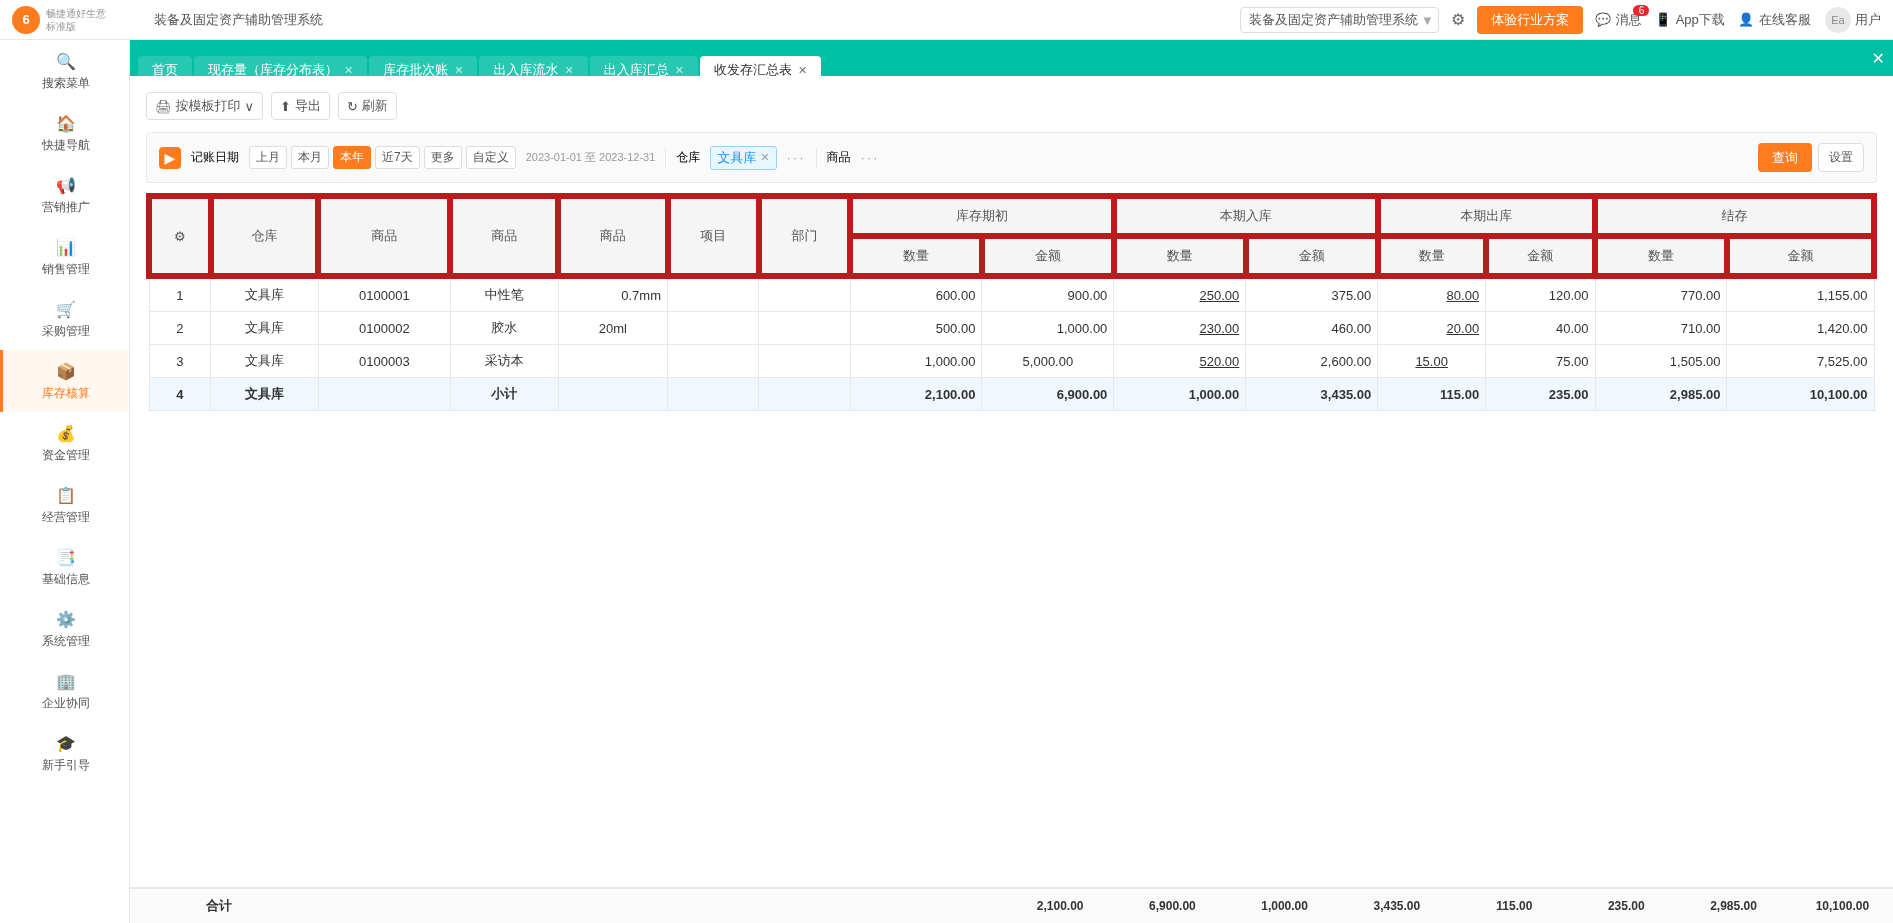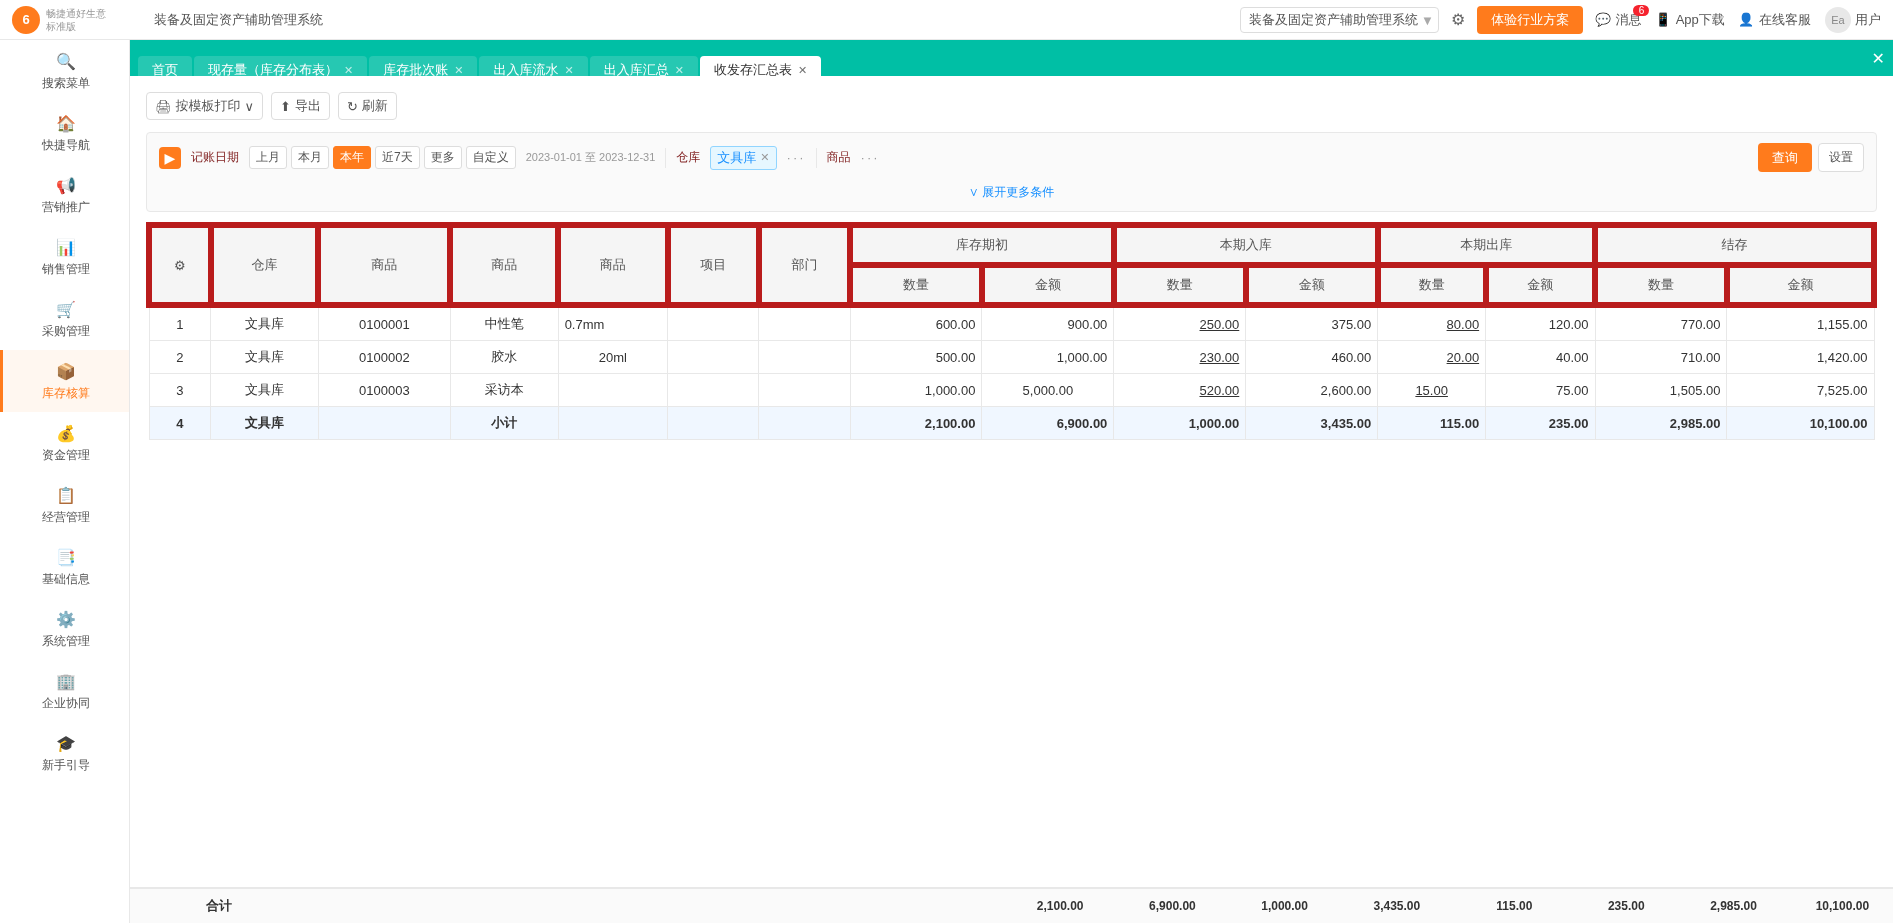--- a/index.html
+++ b/index.html
@@ -38,21 +38,21 @@
     .tab.active { background: #fff; color: #333; }
     .tab-close { font-size: 11px; opacity: 0.7; }
     .tab-bar-close { margin-left: auto; color: #fff; cursor: pointer; font-size: 16px; }
 
     
     .page-content { flex: 1; background: #fff; overflow: auto; padding: 16px; }
 
     
     .page-title { font-size: 15px; font-weight: bold; color: #333; margin-bottom: 14px; }
     .filter-expand-btn { background: #ff7b1c; color: #fff; border: none; width: 22px; height: 22px; border-radius: 4px; cursor: pointer; font-size: 14px; display: flex; align-items: center; justify-content: center; }
-    .filter-label { color: #7f1d1d; font-size: 12px; white-space: nowrap; }
+    .filter-label { color: #000000; font-size: 12px; white-space: nowrap; }
     .date-filter-group { display: flex; align-items: center; gap: 4px; }
     .date-btn { padding: 2px 6px; border: 1px solid #ddd; border-radius: 3px; cursor: pointer; font-size: 12px; color: #555; background: #fff; }
     .date-btn.active { background: #ff7b1c; color: #fff; border-color: #ff7b1c; }
     .date-range { font-size: 11px; color: #999; }
     .warehouse-tag { background: #e6f7ff; border: 1px solid #91d5ff; border-radius: 3px; padding: 2px 6px; font-size: 12px; color: #1890ff; display: flex; align-items: center; gap: 4px; }
     .tag-close { cursor: pointer; color: #999; font-size: 11px; }
     .filter-dots { color: #999; cursor: pointer; letter-spacing: 2px; }
     .expand-more { display: flex; align-items: center; gap: 4px; color: #1890ff; cursor: pointer; font-size: 12px; margin: 4px auto 0; }
     .query-btn { background: #ff7b1c; color: #fff; border: none; border-radius: 4px; padding: 5px 14px; font-size: 13px; cursor: pointer; }
     .settings-btn { background: #fff; color: #555; border: 1px solid #ddd; border-radius: 4px; padding: 5px 10px; font-size: 12px; cursor: pointer; }
@@ -233,23 +233,20 @@
             <span class="tag-close">✕</span>
           </div>
           <span class="filter-dots">···</span>
           <div style="width:1px;height:20px;background:#e8e8e8;"></div>
           <span class="filter-label">商品</span>
           <span class="filter-dots">···</span>
           <div style="margin-left:auto;display:flex;gap:6px;">
             <button class="query-btn">查询</button>
             <button class="settings-btn">设置</button>
           </div>
-        </div>
-        <div style="display:flex;justify-content:center;margin-top:8px;">
-          <div class="expand-more">∨ 展开更多条件</div>
         </div>
       </div>
 
       <table class="data-table">
         <thead>
           <tr>
             <th rowspan="2" class="gear-col">⚙</th>
             <th rowspan="2">仓库</th>
             <th rowspan="2">商品</th>
             <th rowspan="2">商品</th>
@@ -271,21 +268,21 @@
             <th>数量</th>
             <th>金额</th>
           </tr>
         </thead>
         <tbody id="table-body">
         <tr>
               <td style="text-align: center;">1</td>
               <td style="text-align: center;">文具库</td>
               <td style="text-align: center;">0100001</td>
               <td style="text-align: center;">中性笔</td>
-              <td style="text-align: left;">0.7mm</td>
+              <td style="text-align: right;">0.7mm</td>
               <td style="text-align: center;"></td>
               <td style="text-align: center;"></td>
               <td style="text-align: right;">600.00</td>
               <td style="text-align: right;">900.00</td>
               <td style="text-align: right;"><span style="text-decoration: underline; cursor: pointer;">250.00</span></td>
               <td style="text-align: right;">375.00</td>
               <td style="text-align: right;"><span style="text-decoration: underline; cursor: pointer;">80.00</span></td>
               <td style="text-align: right;">120.00</td>
               <td style="text-align: right;">770.00</td>
               <td style="text-align: right;">1,155.00</td>

